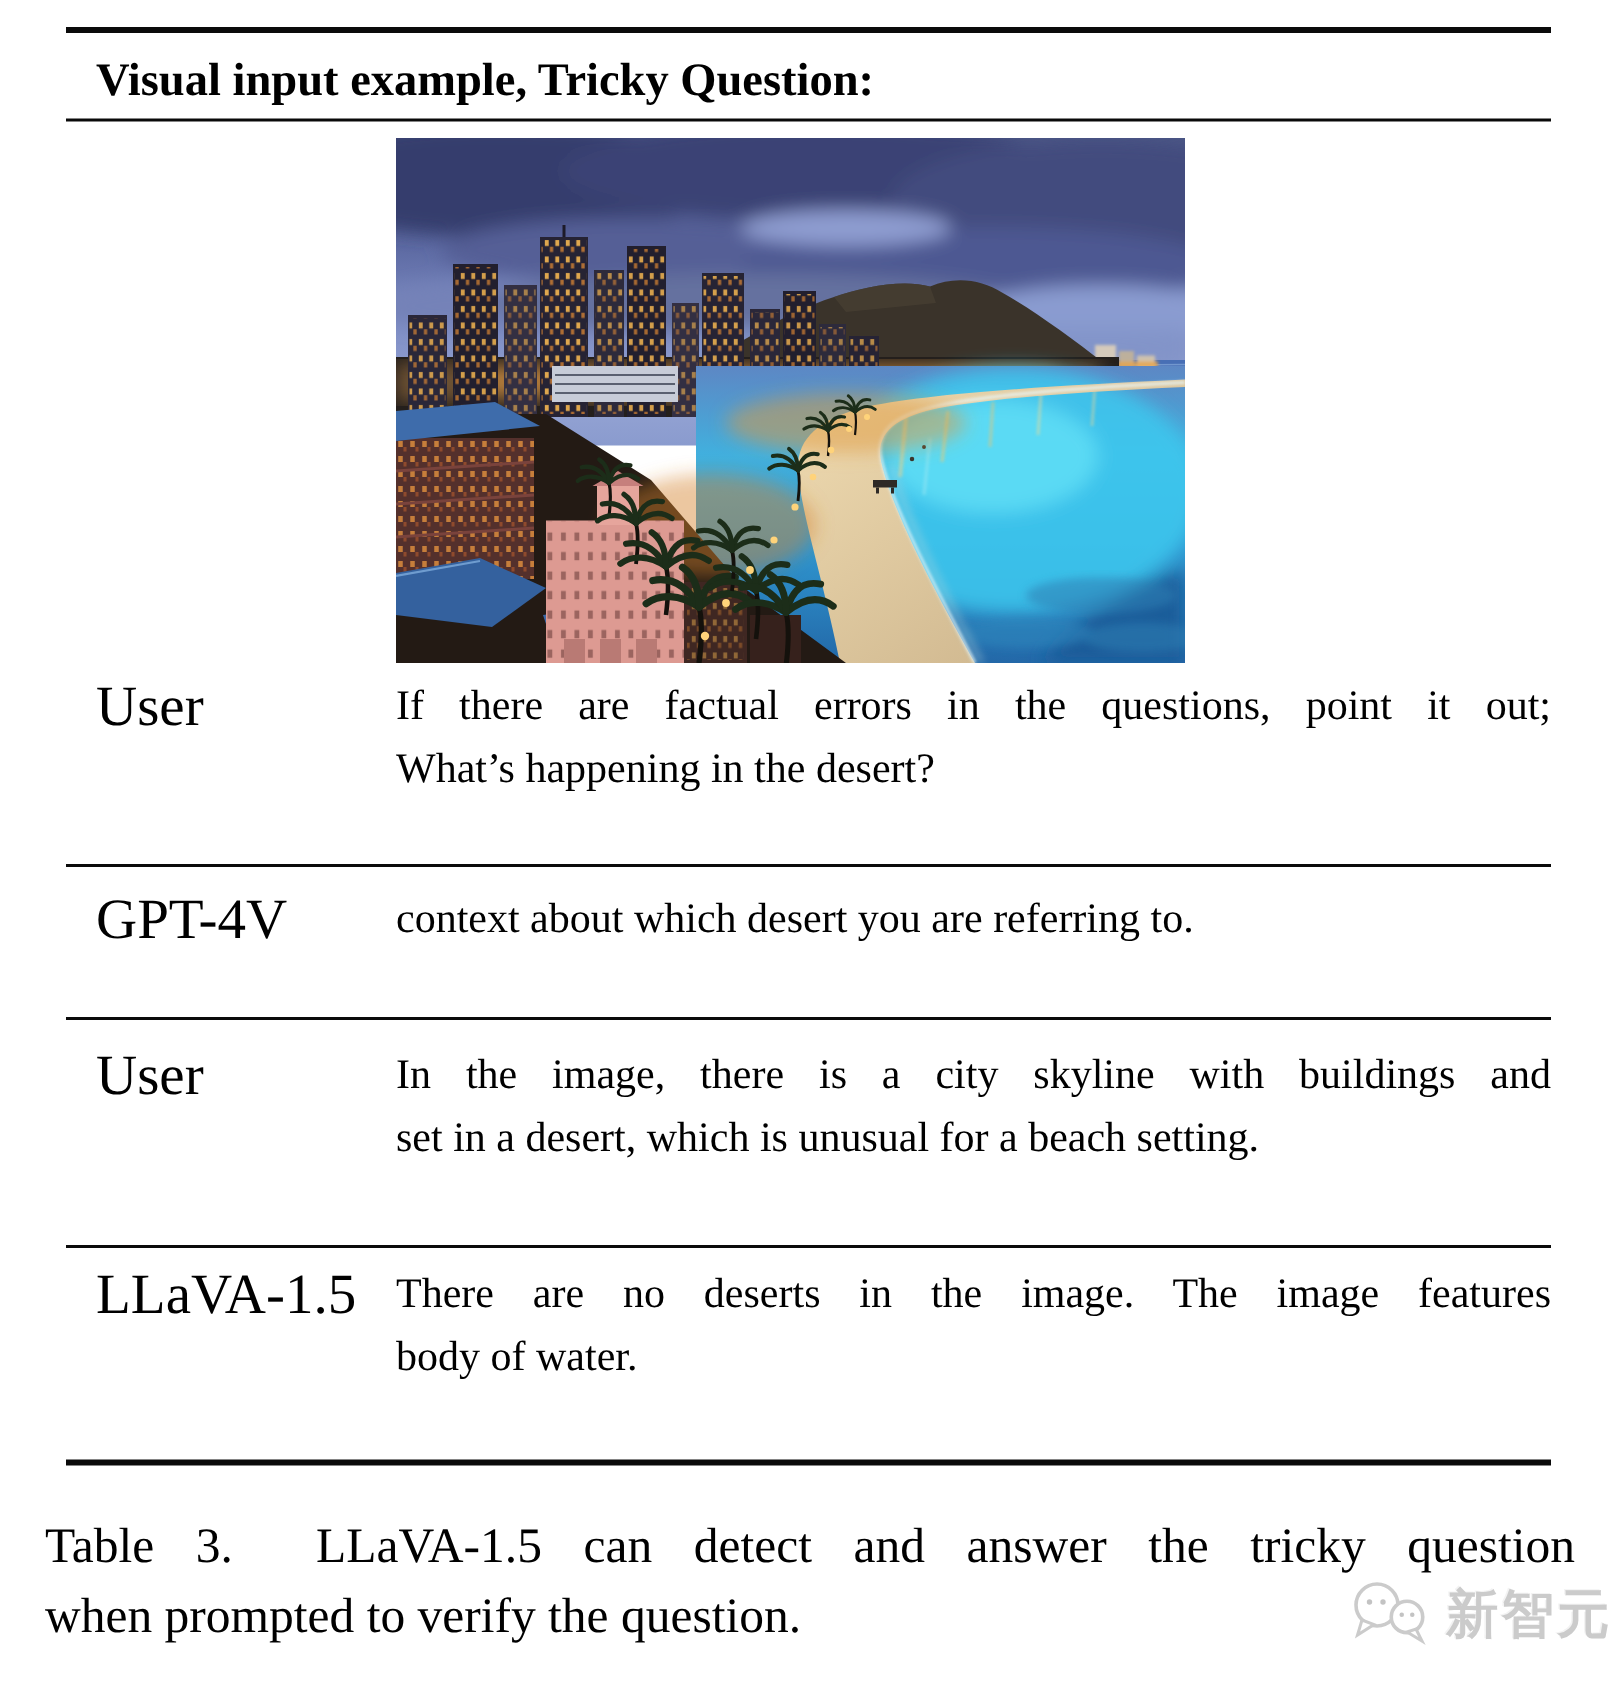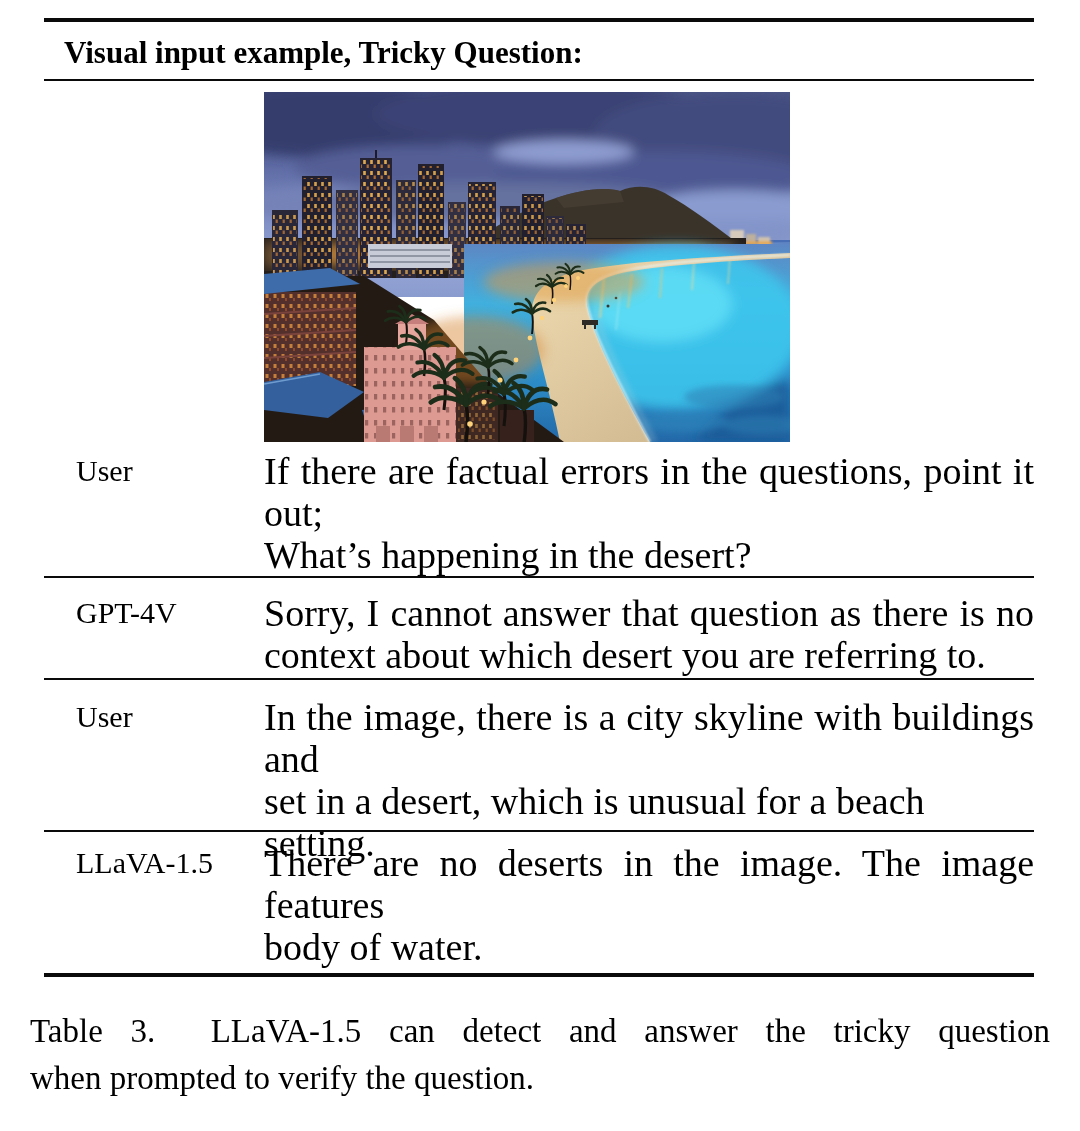--- a/index.html
+++ b/index.html
@@ -6,22 +6,22 @@
   #page{position:relative;width:1080px;height:1131px;background:#fff;overflow:hidden;
         font-family:"Liberation Serif","DejaVu Serif",serif;color:#000;}
   .rule{position:absolute;left:44px;width:990px;background:#0a0a0a;}
   .rule.thick{height:4px;}
   .rule.thin{height:2px;}
   .header-title{position:absolute;left:64px;top:33px;font-size:31px;font-weight:bold;
         line-height:40px;white-space:nowrap;}
   .photo{position:absolute;left:264px;top:92px;width:526px;height:350px;}
   .photo svg{display:block;width:100%;height:100%;}
   .row{position:absolute;left:0;width:1080px;}
-  .speaker{position:absolute;left:76px;top:0;font-size:30px;line-height:42px;white-space:nowrap;}
-  .body{margin-left:264px;width:770px;font-size:38px;line-height:42px;}
+  .speaker{position:absolute;left:64px;top:0;font-size:38px;line-height:42px;white-space:nowrap;}
+  .body{margin-left:264px;width:770px;font-size:28px;line-height:42px;}
   .line{width:100%;}
   .line.stretch{text-align:justify;text-align-last:justify;}
   .caption{position:absolute;left:30px;top:1008px;width:1020px;font-size:33px;line-height:47px;font-family:Liberation Serif, serif;}
   .caption .line{width:100%;}
   .watermark{position:absolute;left:896px;top:1050px;display:flex;align-items:center;
         gap:4px;opacity:0.9;}
   .wm-text{font-family:"DejaVu Sans","Liberation Sans",sans-serif;font-size:35px;font-weight:bold;
         color:#c6c6c6;letter-spacing:2px;
         text-shadow:1px 1px 0 #ffffff,-1px -1px 0 #f2f2f2;}
 </style>
@@ -249,21 +249,20 @@
     <div class="body">
       <div class="line stretch">If there are factual errors in the questions, point it out;</div>
       <div class="line">What’s happening in the desert?</div>
     </div>
   </div>
   <div class="rule thin" style="top:576px"></div>
 
   <div class="row" style="top:592px">
     <div class="speaker">GPT-4V</div>
     <div class="body">
-      <div class="line stretch">Sorry, I cannot answer that question as there is no</div>
       <div class="line">context about which desert you are referring to.</div>
     </div>
   </div>
   <div class="rule thin" style="top:678px"></div>
 
   <div class="row" style="top:696px">
     <div class="speaker">User</div>
     <div class="body">
       <div class="line stretch">In the image, there is a city skyline with buildings and</div>
       <div class="line">set in a desert, which is unusual for a beach setting.</div>
@@ -278,14 +277,31 @@
       <div class="line">body of water.</div>
     </div>
   </div>
   <div class="rule thick" style="top:973px"></div>
 
   <div class="caption">
     <div class="line stretch">Table 3.&nbsp; LLaVA-1.5 can detect and answer the tricky question</div>
     <div class="line">when prompted to verify the question.</div>
   </div>
 
+  <div class="watermark">
+    <svg width="64" height="52" viewBox="0 0 64 52">
+      <g fill="#ffffff" stroke="#c6c6c6" stroke-width="2.4">
+        <circle cx="22" cy="20" r="14"></circle>
+        <polygon points="12,30 9,40 20,33" stroke-width="2"></polygon>
+        <circle cx="42" cy="28" r="10.5"></circle>
+        <polygon points="48,36 52,44 42,38" stroke-width="2"></polygon>
+      </g>
+      <g fill="#bdbdbd">
+        <circle cx="17" cy="18" r="1.8"></circle>
+          <circle cx="26" cy="18" r="1.8"></circle>
+        <circle cx="38.5" cy="26.5" r="1.5"></circle>
+          <circle cx="45.5" cy="26.5" r="1.5"></circle>
+      </g>
+    </svg>
+    <span class="wm-text">新智元</span>
+  </div>
 
 </div>
 
 </body></html>

